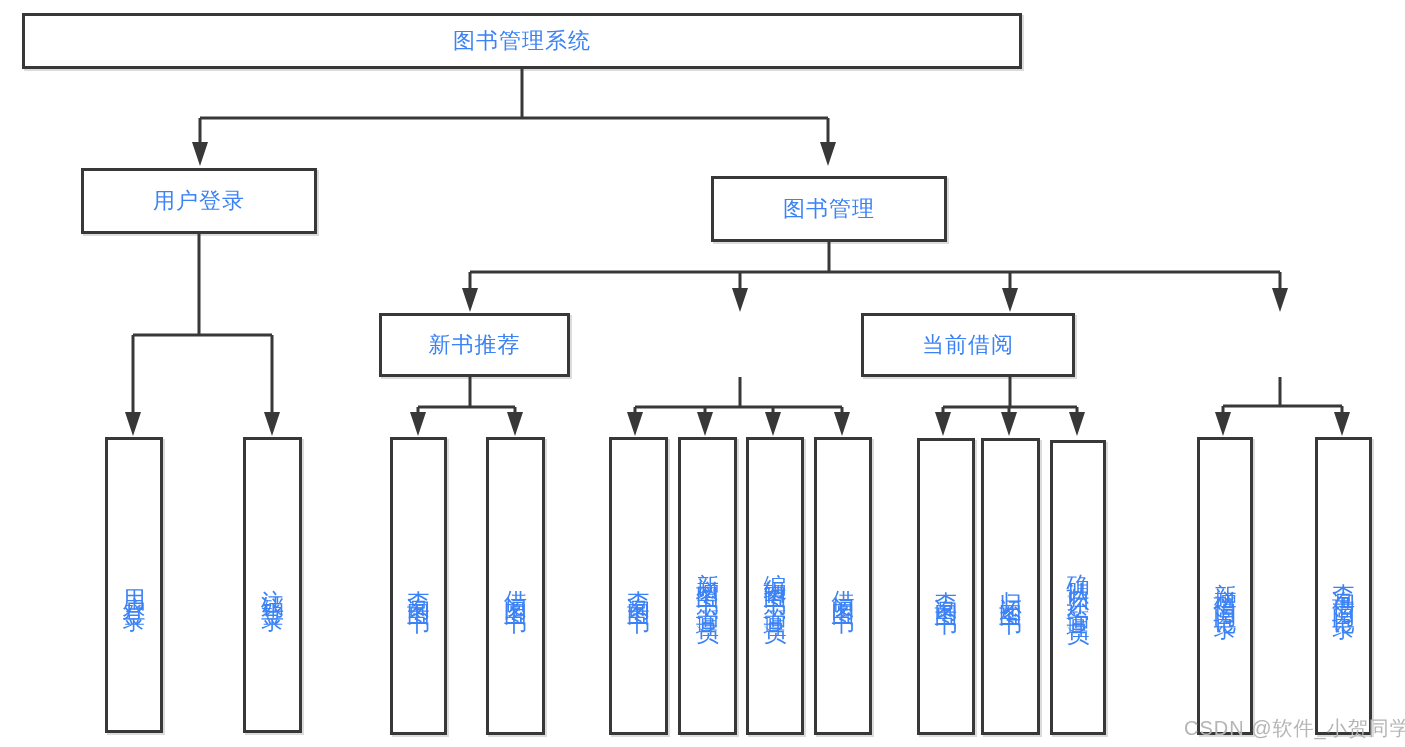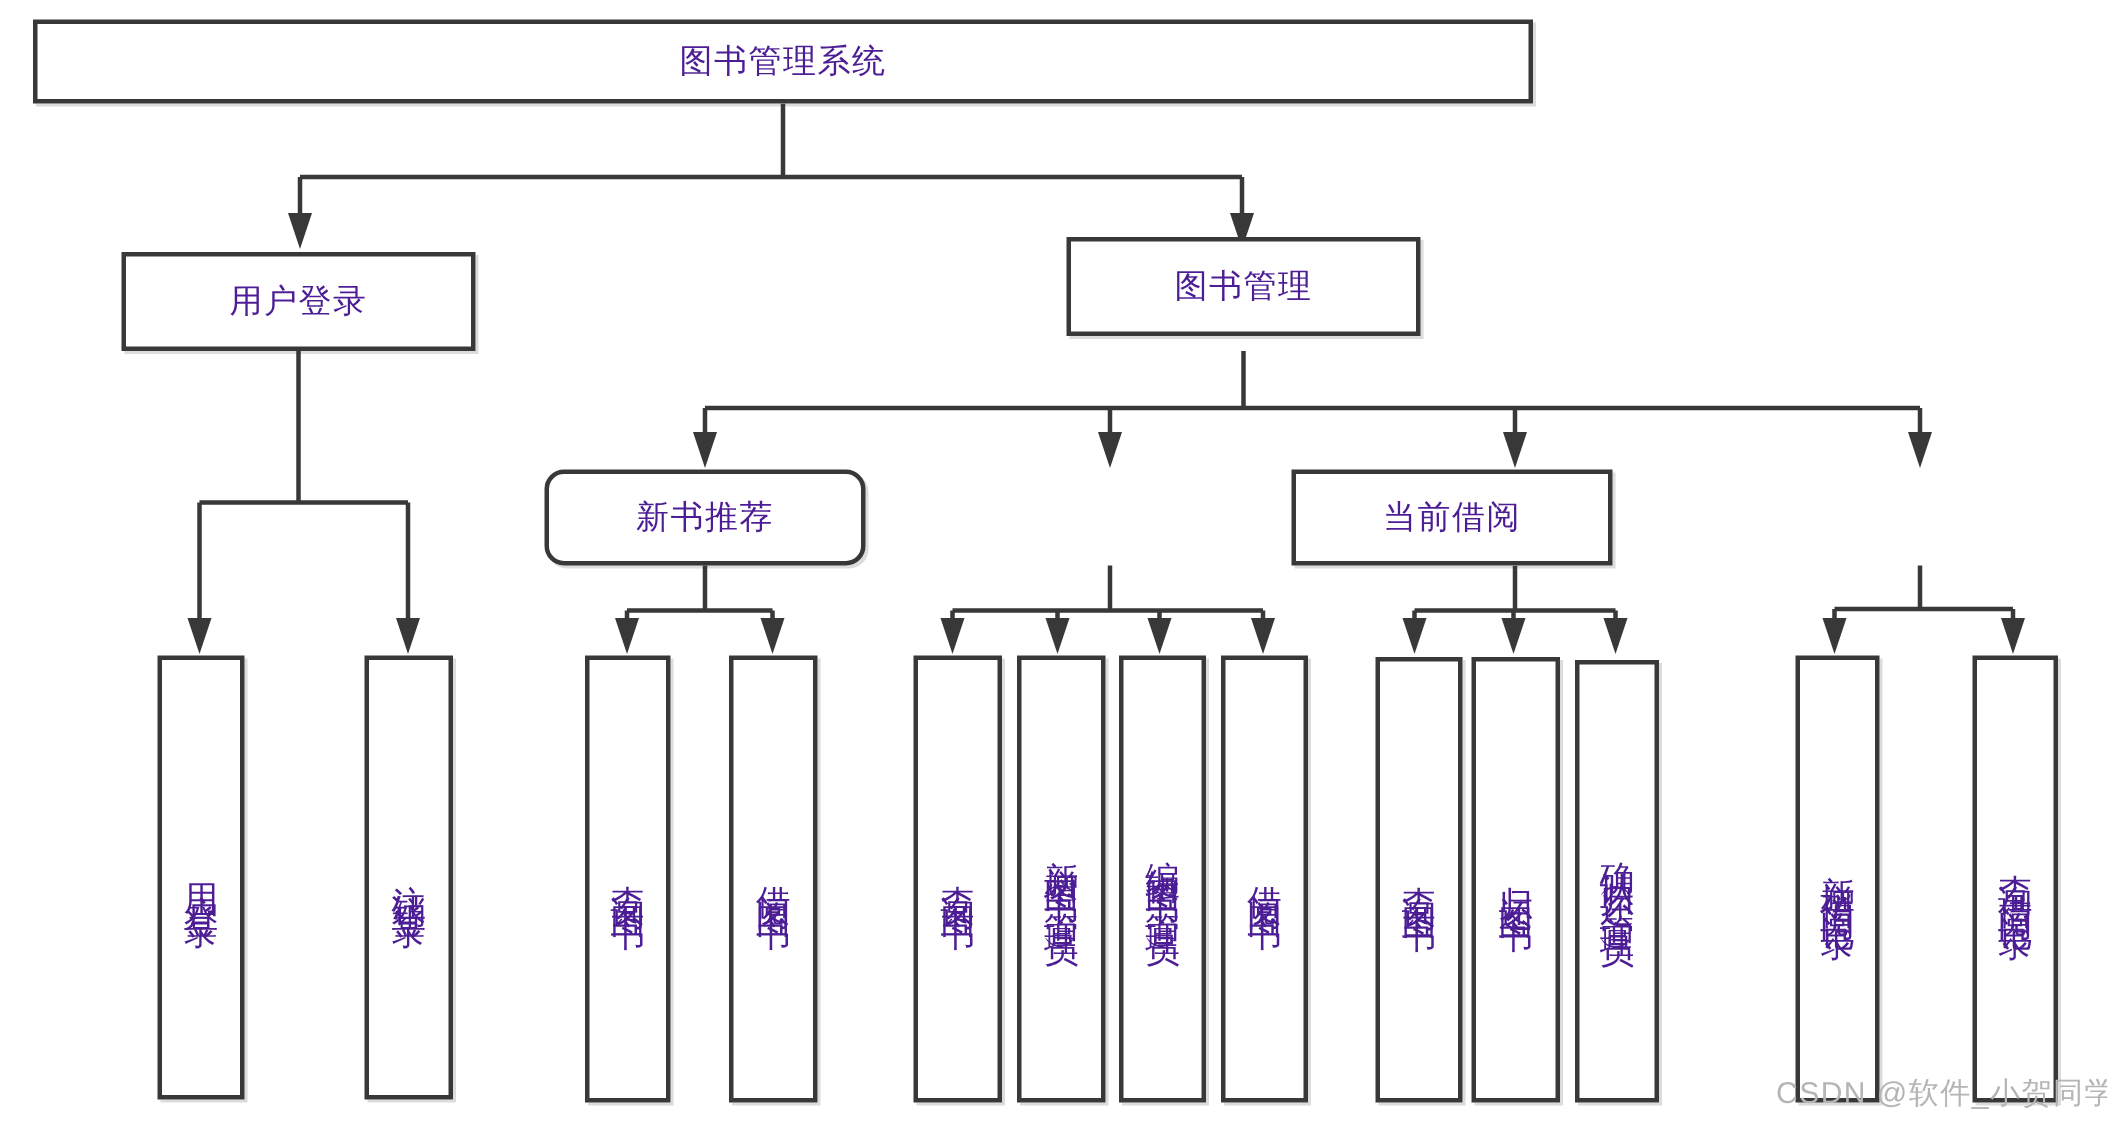--- a/index.html
+++ b/index.html
@@ -27,21 +27,21 @@
     stroke: none;
   }
   .box {
     position: absolute;
     box-sizing: border-box;
     border: 3px solid var(--line, #383838);
     background: #ffffff;
     display: flex;
     align-items: center;
     justify-content: center;
-    color: #4c1d95;
+    color: #3b82f6;
     box-shadow: 2px 2px 0 rgba(60,60,60,0.18);
   }
   .hbox {
     font-size: 22px;
     letter-spacing: 1px;
     white-space: nowrap;
   }
   .vbox {
     writing-mode: vertical-rl;
     text-orientation: mixed;
@@ -98,23 +98,23 @@
     <polygon points="935,412 951,412 943,436"></polygon>
     <polygon points="1001,412 1017,412 1009,436"></polygon>
     <polygon points="1069,412 1085,412 1077,436"></polygon>
     <polygon points="1215,412 1231,412 1223,436"></polygon>
     <polygon points="1334,412 1350,412 1342,436"></polygon>
   </svg>
 
   <div class="box hbox" style="left:22px; top:13px; width:1000px; height:56px;">图书管理系统</div>
 
   <div class="box hbox" style="left:81px; top:168px; width:236px; height:66px;">用户登录</div>
-  <div class="box hbox" style="left:711px; top:158px; width:236px; height:66px;">图书管理</div>
+  <div class="box hbox" style="left:711px; top:176px; width:236px; height:66px;">图书管理</div>
 
-  <div class="box hbox" style="left:363px; top:313px; width:214px; height:64px;border-radius:13px;">新书推荐</div>
+  <div class="box hbox" style="left:379px; top:313px; width:191px; height:64px;">新书推荐</div>
   <div class="box hbox" style="left:861px; top:313px; width:214px; height:64px;">当前借阅</div>
 
   <div class="box vbox" style="left:105px; top:437px; width:58px; height:296px;">用户登录</div>
   <div class="box vbox" style="left:243px; top:437px; width:59px; height:296px;">注销登录</div>
 
   <div class="box vbox" style="left:390px; top:437px; width:57px; height:298px;">查询图书</div>
   <div class="box vbox" style="left:486px; top:437px; width:59px; height:298px;">借阅图书</div>
 
   <div class="box vbox" style="left:609px; top:437px; width:59px; height:298px;">查询图书</div>
   <div class="box vbox" style="left:678px; top:437px; width:59px; height:298px;">新增图书（管理员）</div>

